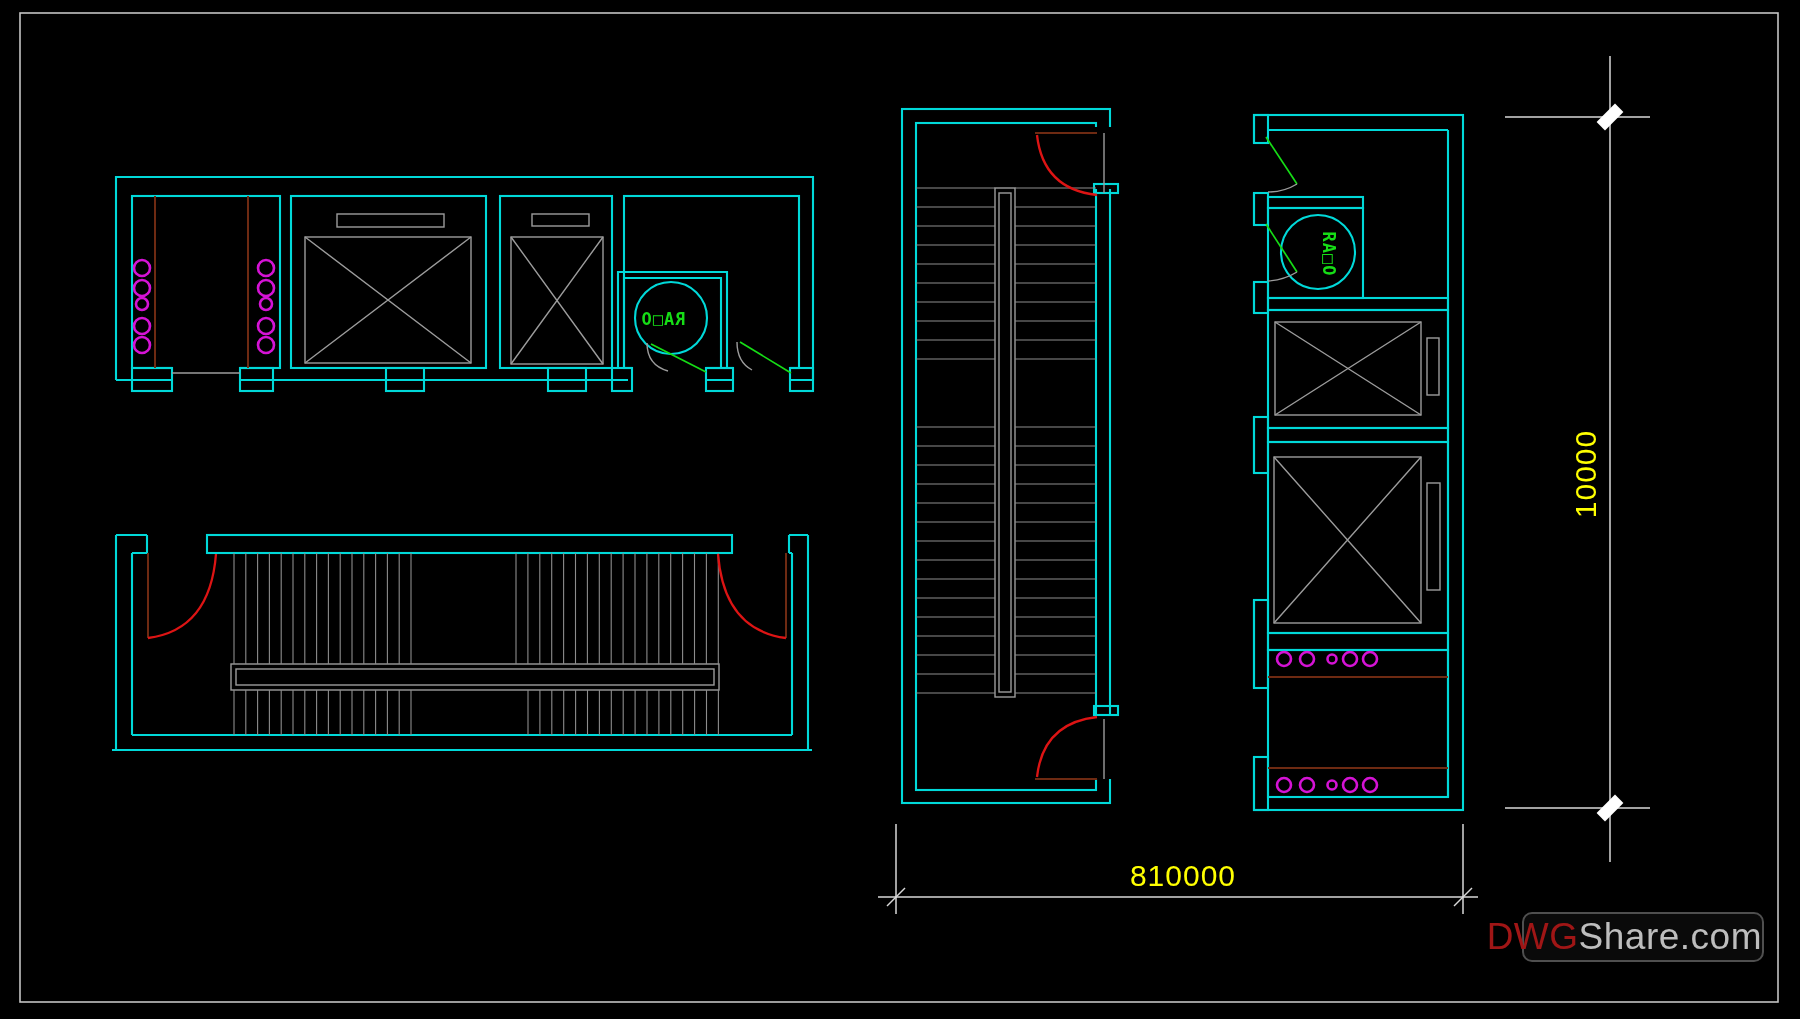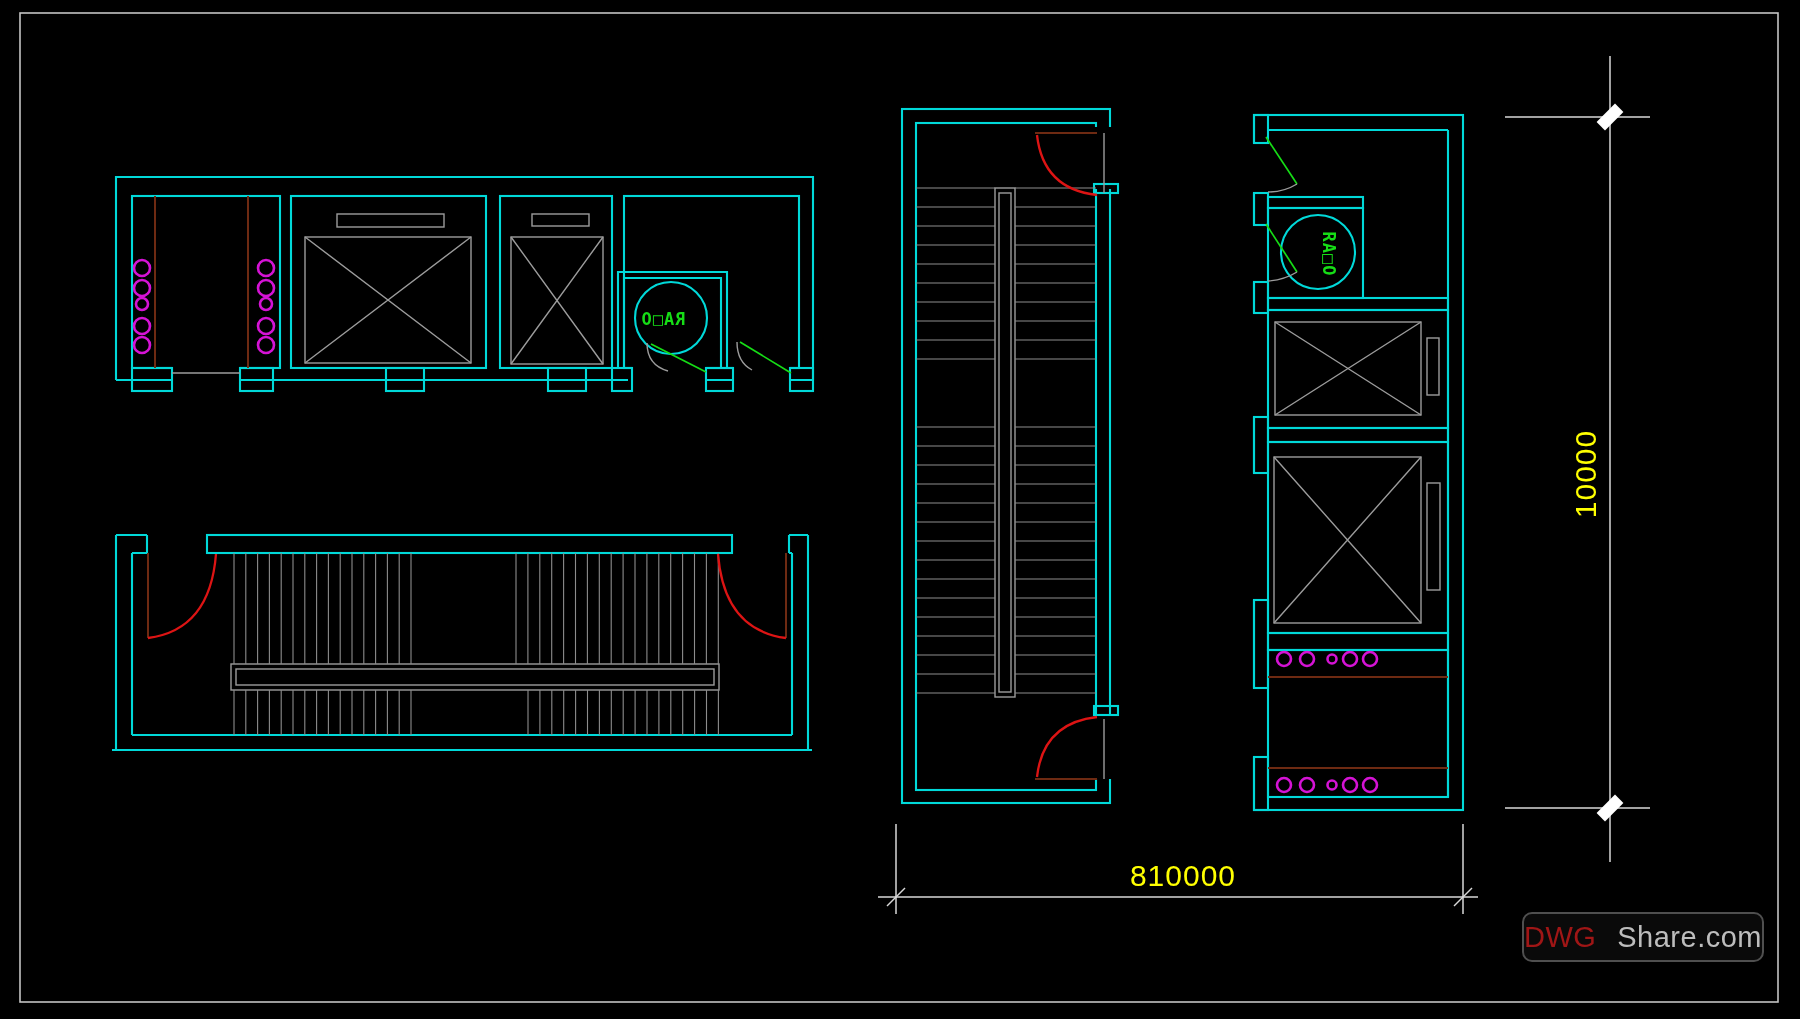--- a/index.html
+++ b/index.html
@@ -16,22 +16,22 @@
   .red {stroke:var(--red);fill:none;stroke-width:2.3;}
   .dr  {stroke:var(--dark-red);fill:none;stroke-width:2;}
   .cut {fill:#000;stroke:none;}
   .frame{stroke:var(--frame-gray);fill:none;stroke-width:1.6;}
   text.yel{fill:var(--dim-text-yellow);font-family:"Liberation Sans",sans-serif;
            font-size:30px;letter-spacing:1px;}
   text.gtxt{fill:var(--green);font-family:"DejaVu Sans Mono",monospace;
             font-size:17px;font-weight:bold;letter-spacing:1px;}
   #logo{position:absolute;left:1522px;top:912px;width:238px;height:46px;
         border:2px solid var(--logo-border);border-radius:10px;background:#0a0a0a;
-        display:flex;align-items:center;justify-content:space-between;
-        font-size:29px;letter-spacing:.5px;white-space:nowrap;}
+        display:flex;align-items:center;justify-content:flex-end;
+        font-size:37px;letter-spacing:.5px;white-space:nowrap;}
   #logo .lr{color:var(--logo-red);} #logo .lg{color:var(--logo-gray);}
 </style>
 </head>
 <body>
 
 <div id="stage">
 <svg width="1800" height="1019" viewBox="0 0 1800 1019">
 
   <rect class="frame" x="20" y="13" width="1758" height="989"></rect>
 

